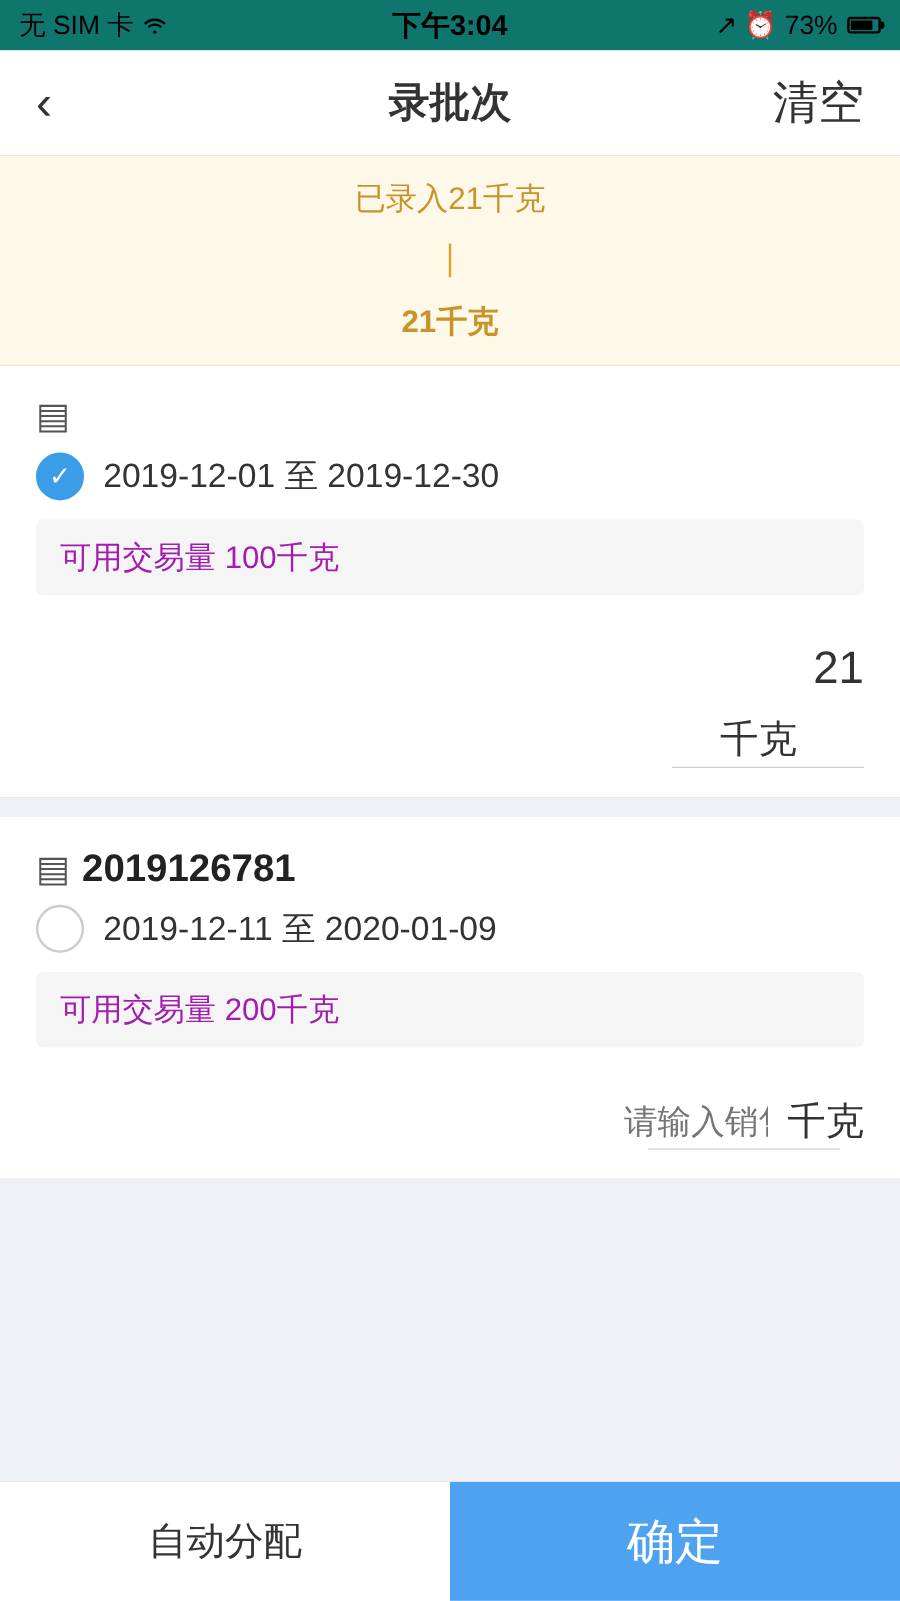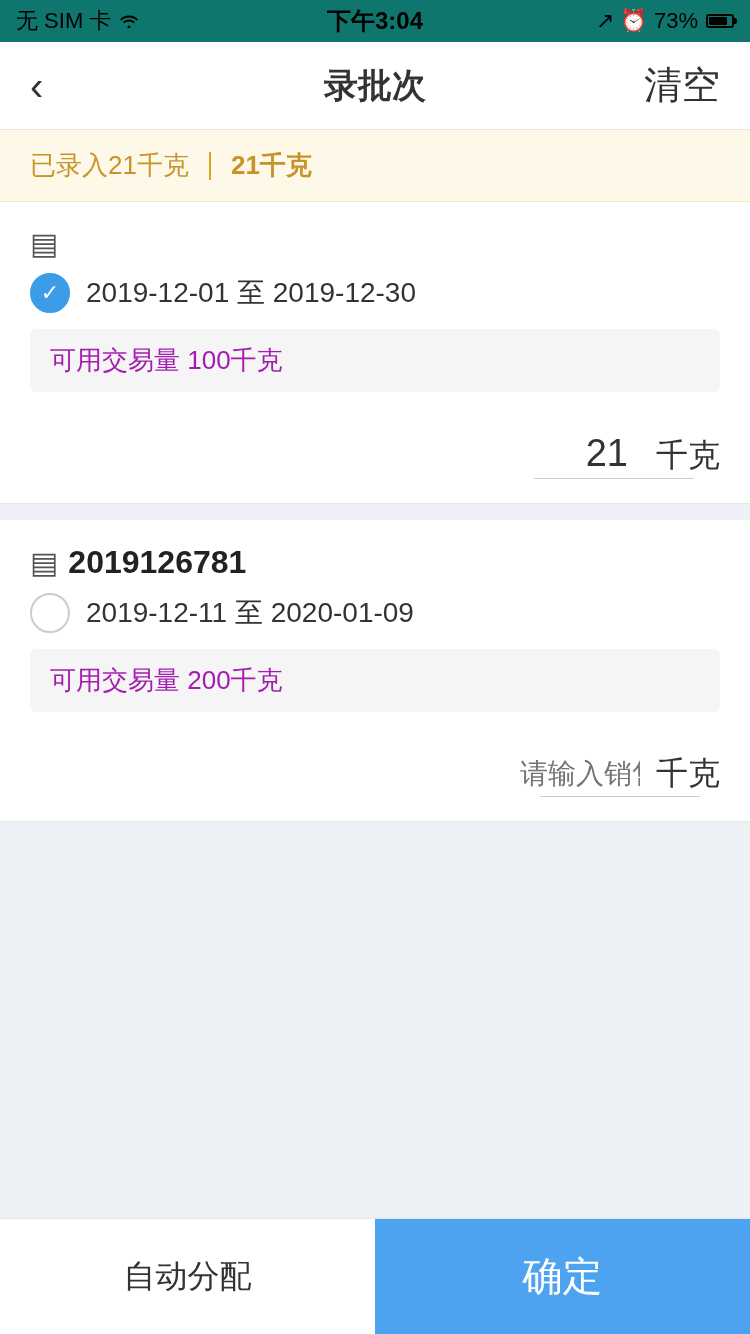--- a/index.html
+++ b/index.html
@@ -110,20 +110,21 @@
     }
 
     
     .info-banner {
       background: #fdf8e8;
       padding: 18px 30px;
       display: flex;
       align-items: center;
       gap: 20px;
       border-bottom: 1px solid #f0e8c0;
+      flex-direction: column;
     }
     .info-label {
       font-size: 26px;
       color: #c8942a;
       font-weight: 500;
     }
     .info-divider {
       width: 2px;
       height: 28px;
       background: #daa520;
@@ -228,21 +229,22 @@
       color: #333;
     }
     .quantity-container {
       display: flex;
       flex-direction: column;
       align-items: flex-end;
     }
     .quantity-value-row {
       display: flex;
       align-items: baseline;
-      gap: 28px;
+      gap: 16px;
+      flex-direction: column;
     }
 
     
     .section-separator {
       height: 16px;
       background: #edf0f5;
     }
 
     
     .batch-card-2 {
@@ -281,21 +283,21 @@
       flex: 1;
       min-height: 400px;
     }
 
     
     .bottom-buttons {
       position: fixed;
       bottom: 0;
       left: 0;
       width: 750px;
-      height: 116px;
+      height: 100px;
       display: flex;
       background: #fff;
       border-top: 1px solid #e5e5e5;
     }
     .btn-auto {
       flex: 1;
       display: flex;
       align-items: center;
       justify-content: center;
       font-size: 32px;

